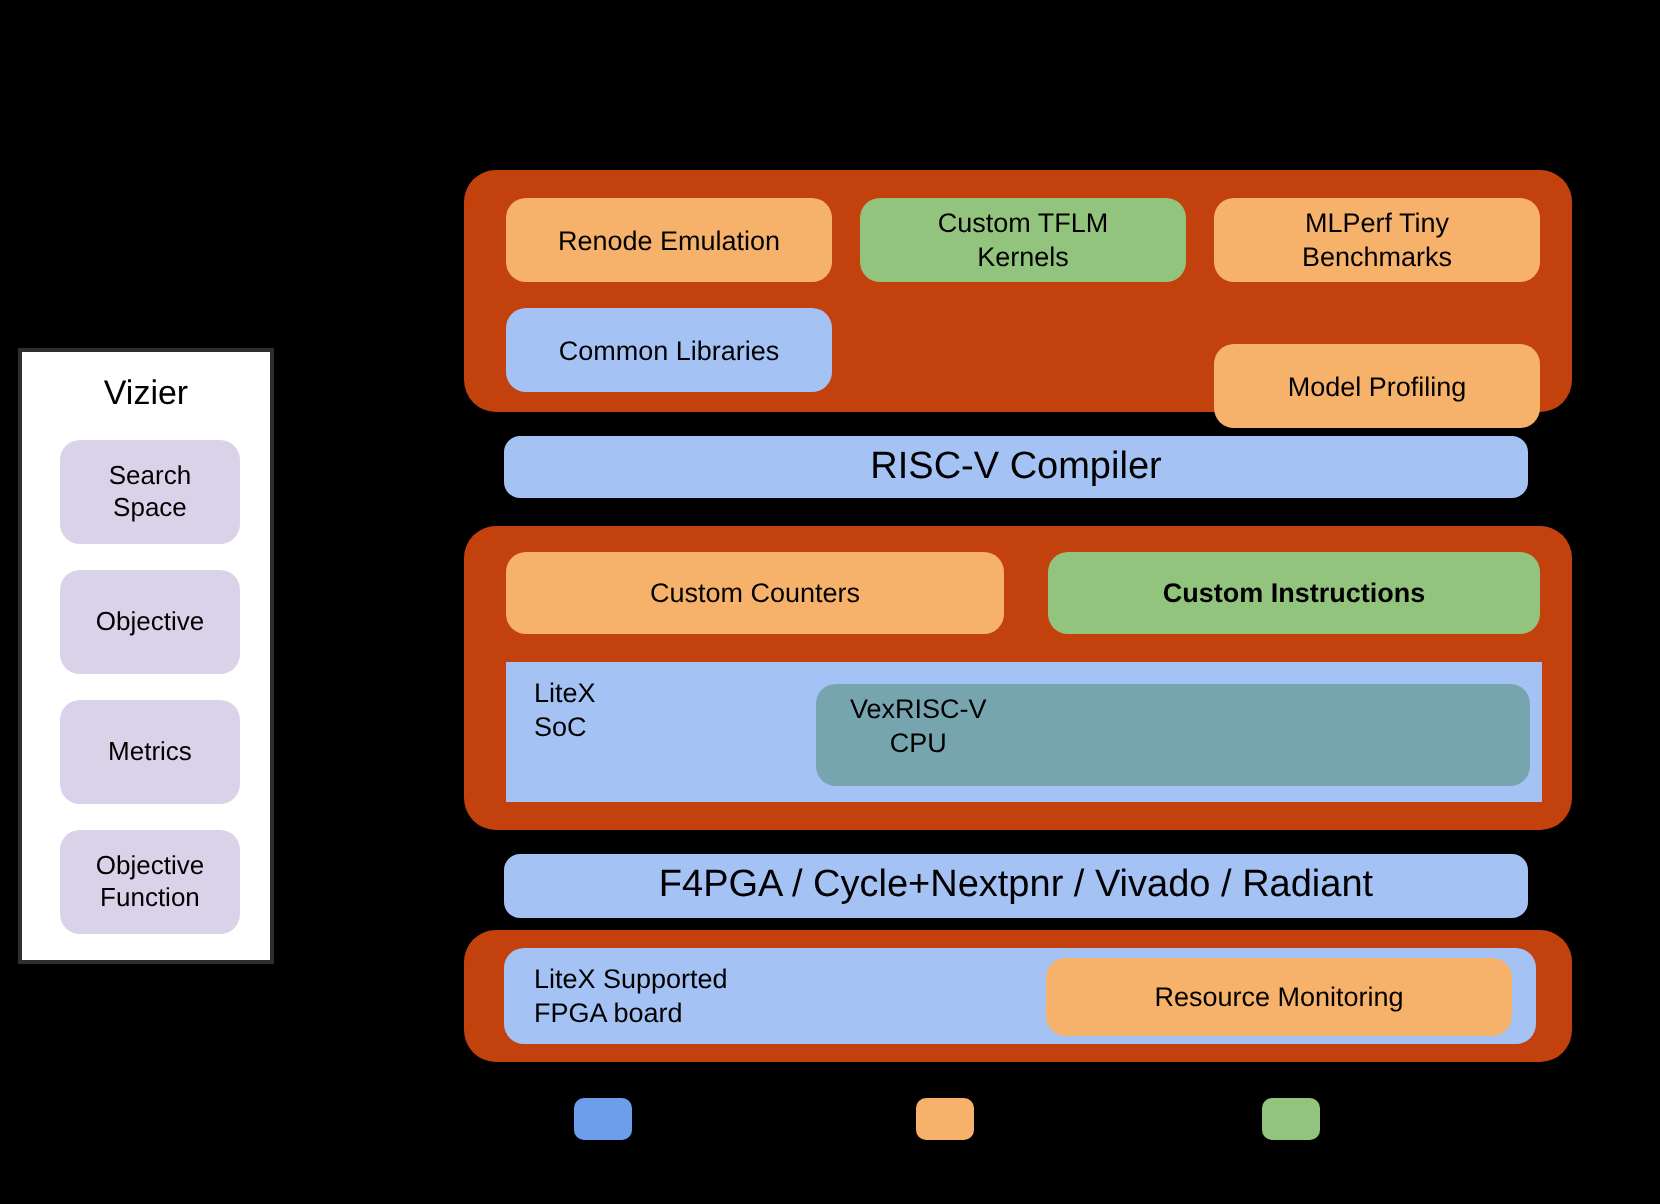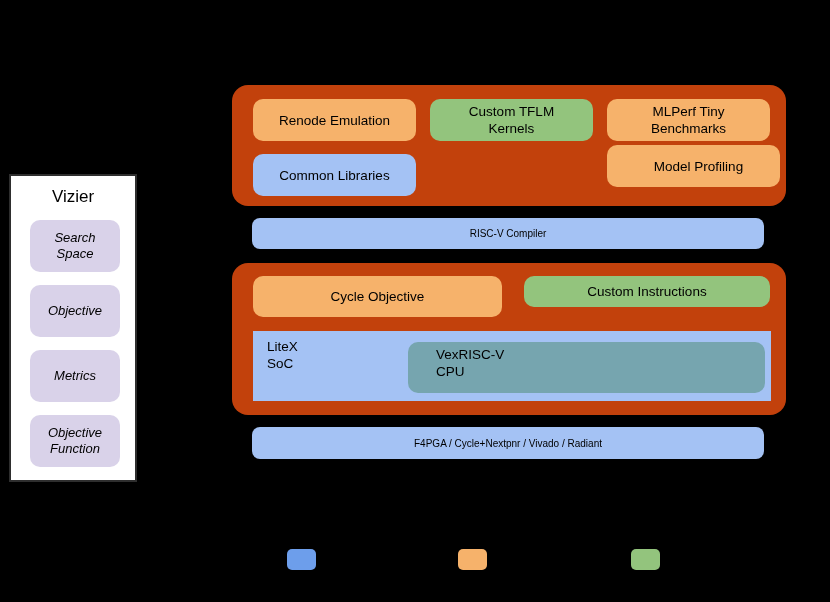--- a/index.html
+++ b/index.html
@@ -10,24 +10,24 @@
   .abs{position:absolute;box-sizing:border-box;}
   .container{background:#c2410c;border-radius:16px;}
   .box{
     border-radius:10px;display:flex;align-items:center;justify-content:center;
     text-align:center;font-size:13.5px;line-height:17px;white-space:pre-line;
   }
   .orange{background:#f6b26b;}
   .green{background:#93c47d;}
   .blue{background:#a4c2f4;}
   .teal{background:#76a5af;}
-  .purple{background:#d9d2e9;font-style:italic;}
+  .purple{background:#d9d2e9;}
   .bar{
     background:#a4c2f4;border-radius:8px;display:flex;align-items:center;
-    justify-content:center;font-size:10px;
+    justify-content:center;font-size:19px;
   }
   
   #vizier{
     left:9px;top:174px;width:128px;height:308px;background:#ffffff;
     border:2px solid #2e2e2e;
   }
   #vizier-title{text-align:center;font-size:17px;margin-top:11px;}
   .vz-item{
     position:absolute;left:19px;width:90px;border-radius:10px;
     display:flex;align-items:center;justify-content:center;text-align:center;
@@ -60,39 +60,46 @@
 Function</div>
   </div>
 
   <div id="software" class="abs container">
     <div class="box orange" style="left:21px;top:14px;">Renode Emulation</div>
     <div class="box green" style="left:198px;top:14px;">Custom TFLM
 Kernels</div>
     <div class="box orange" style="left:375px;top:14px;">MLPerf Tiny
 Benchmarks</div>
     <div class="box blue" style="left:21px;top:69px;">Common Libraries</div>
-    <div class="box orange" style="left:375px;top:60px;padding-left:10px;">Model Profiling</div>
+    <div class="box orange" style="left:375px;top:87px;">Model Profiling</div>
   </div>
 
   <div class="abs bar" style="left:252px;top:218px;width:512px;height:31px;">RISC-V Compiler</div>
 
   <div id="gateware" class="abs container">
-    <div class="box orange abs" style="left:21px;top:13px;width:249px;height:41px;">Cycle Objective</div>
-    <div class="box green abs" style="left:292px;top:13px;width:246px;height:31px;">Custom Instructions</div>
+    <div class="box orange abs" style="left:21px;top:13px;width:249px;height:41px;">Custom Counters</div>
+    <div class="box green abs" style="left:292px;top:13px;width:246px;height:41px;font-weight:bold;">Custom Instructions</div>
 
     <div class="abs blue" style="left:21px;top:68px;width:518px;height:70px;border-radius:0;">
       <div class="corner-label" style="left:14px;top:7px;">LiteX
 SoC</div>
       <div class="abs teal" style="left:155px;top:11px;width:357px;height:51px;border-radius:10px;">
-        <div class="corner-label" style="left:28px;top:4px;">VexRISC-V
+        <div class="corner-label" style="left:17px;top:4px;text-align:center;">VexRISC-V
 CPU</div>
       </div>
     </div>
   </div>
 
   <div class="abs bar" style="left:252px;top:427px;width:512px;height:32px;">F4PGA / Cycle+Nextpnr / Vivado / Radiant</div>
 
+  <div id="hardware" class="abs container">
+    <div class="abs blue" style="left:20px;top:9px;width:516px;height:48px;border-radius:10px;">
+      <div class="corner-label" style="left:15px;top:7px;">LiteX Supported
+FPGA board</div>
+      <div class="box orange abs" style="left:271px;top:5px;width:233px;height:39px;">Resource Monitoring</div>
+    </div>
+  </div>
 
   <div class="abs swatch" style="left: 287px; top: 549px; background-color: rgb(109, 158, 235);"></div>
   <div class="abs swatch" style="left: 458px; top: 549px; background-color: rgb(246, 178, 107);"></div>
   <div class="abs swatch" style="left: 631px; top: 549px; background-color: rgb(147, 196, 125);"></div>
 
 </div>
 
 </body></html>

